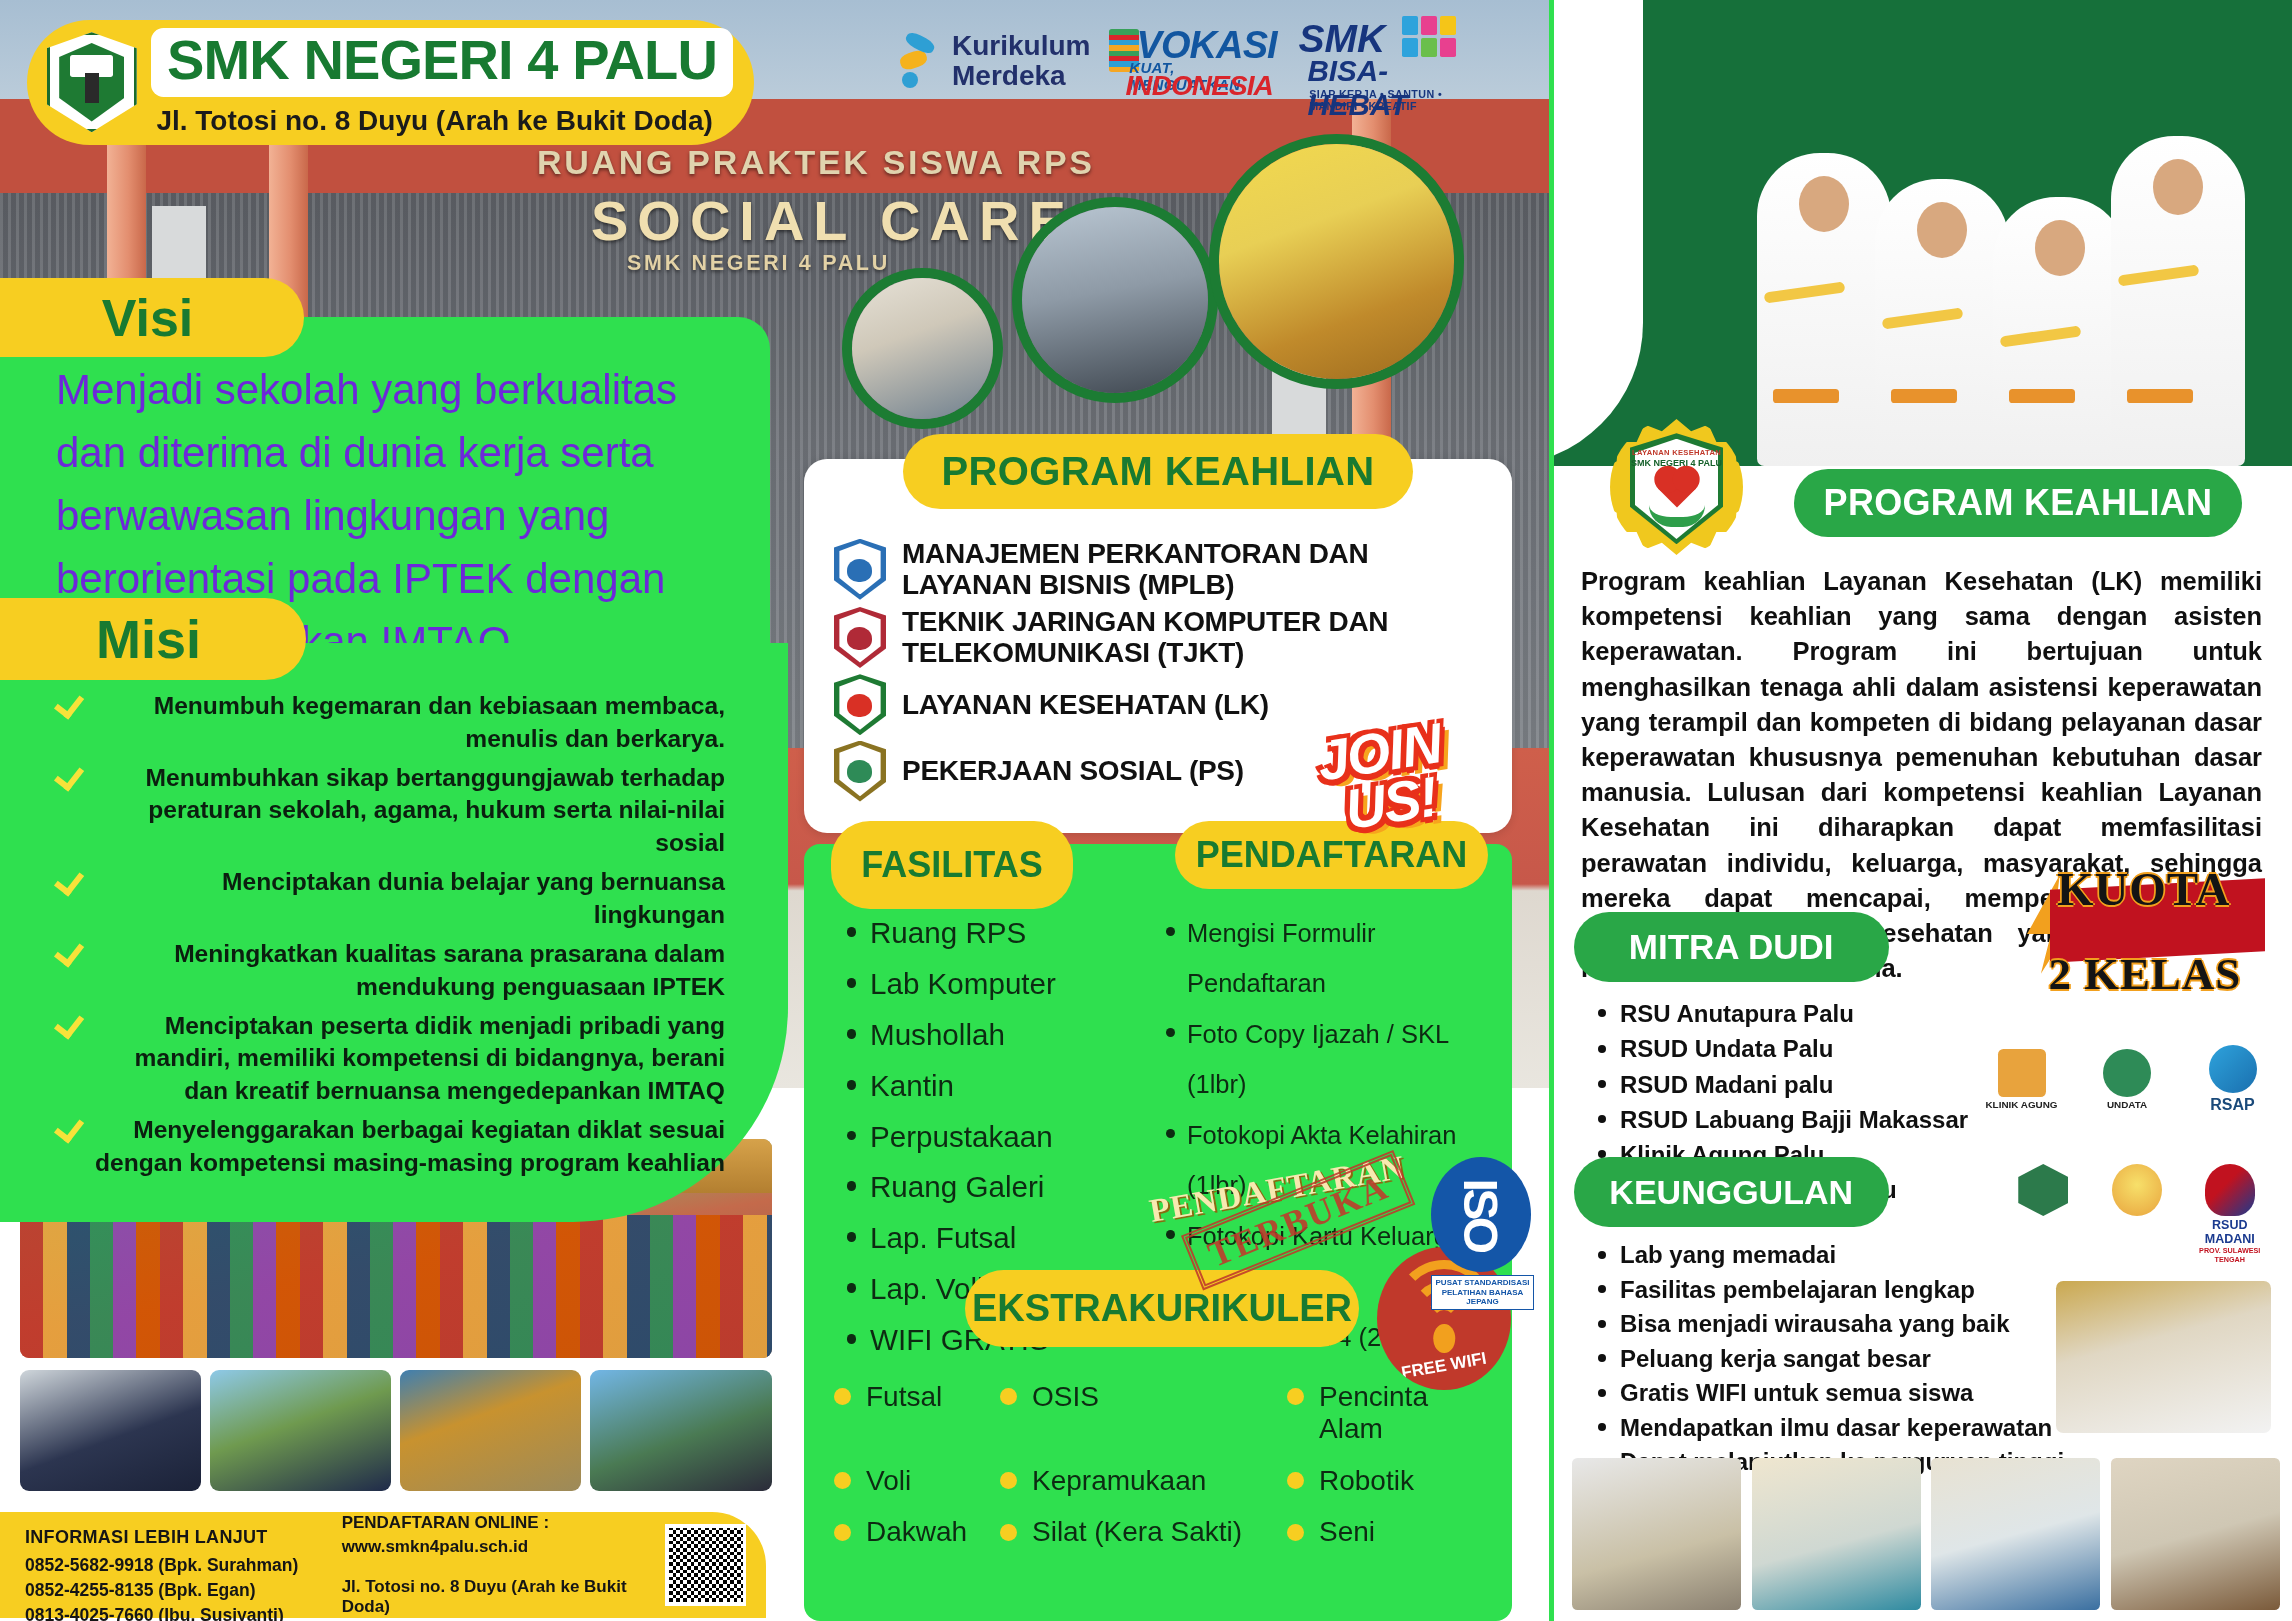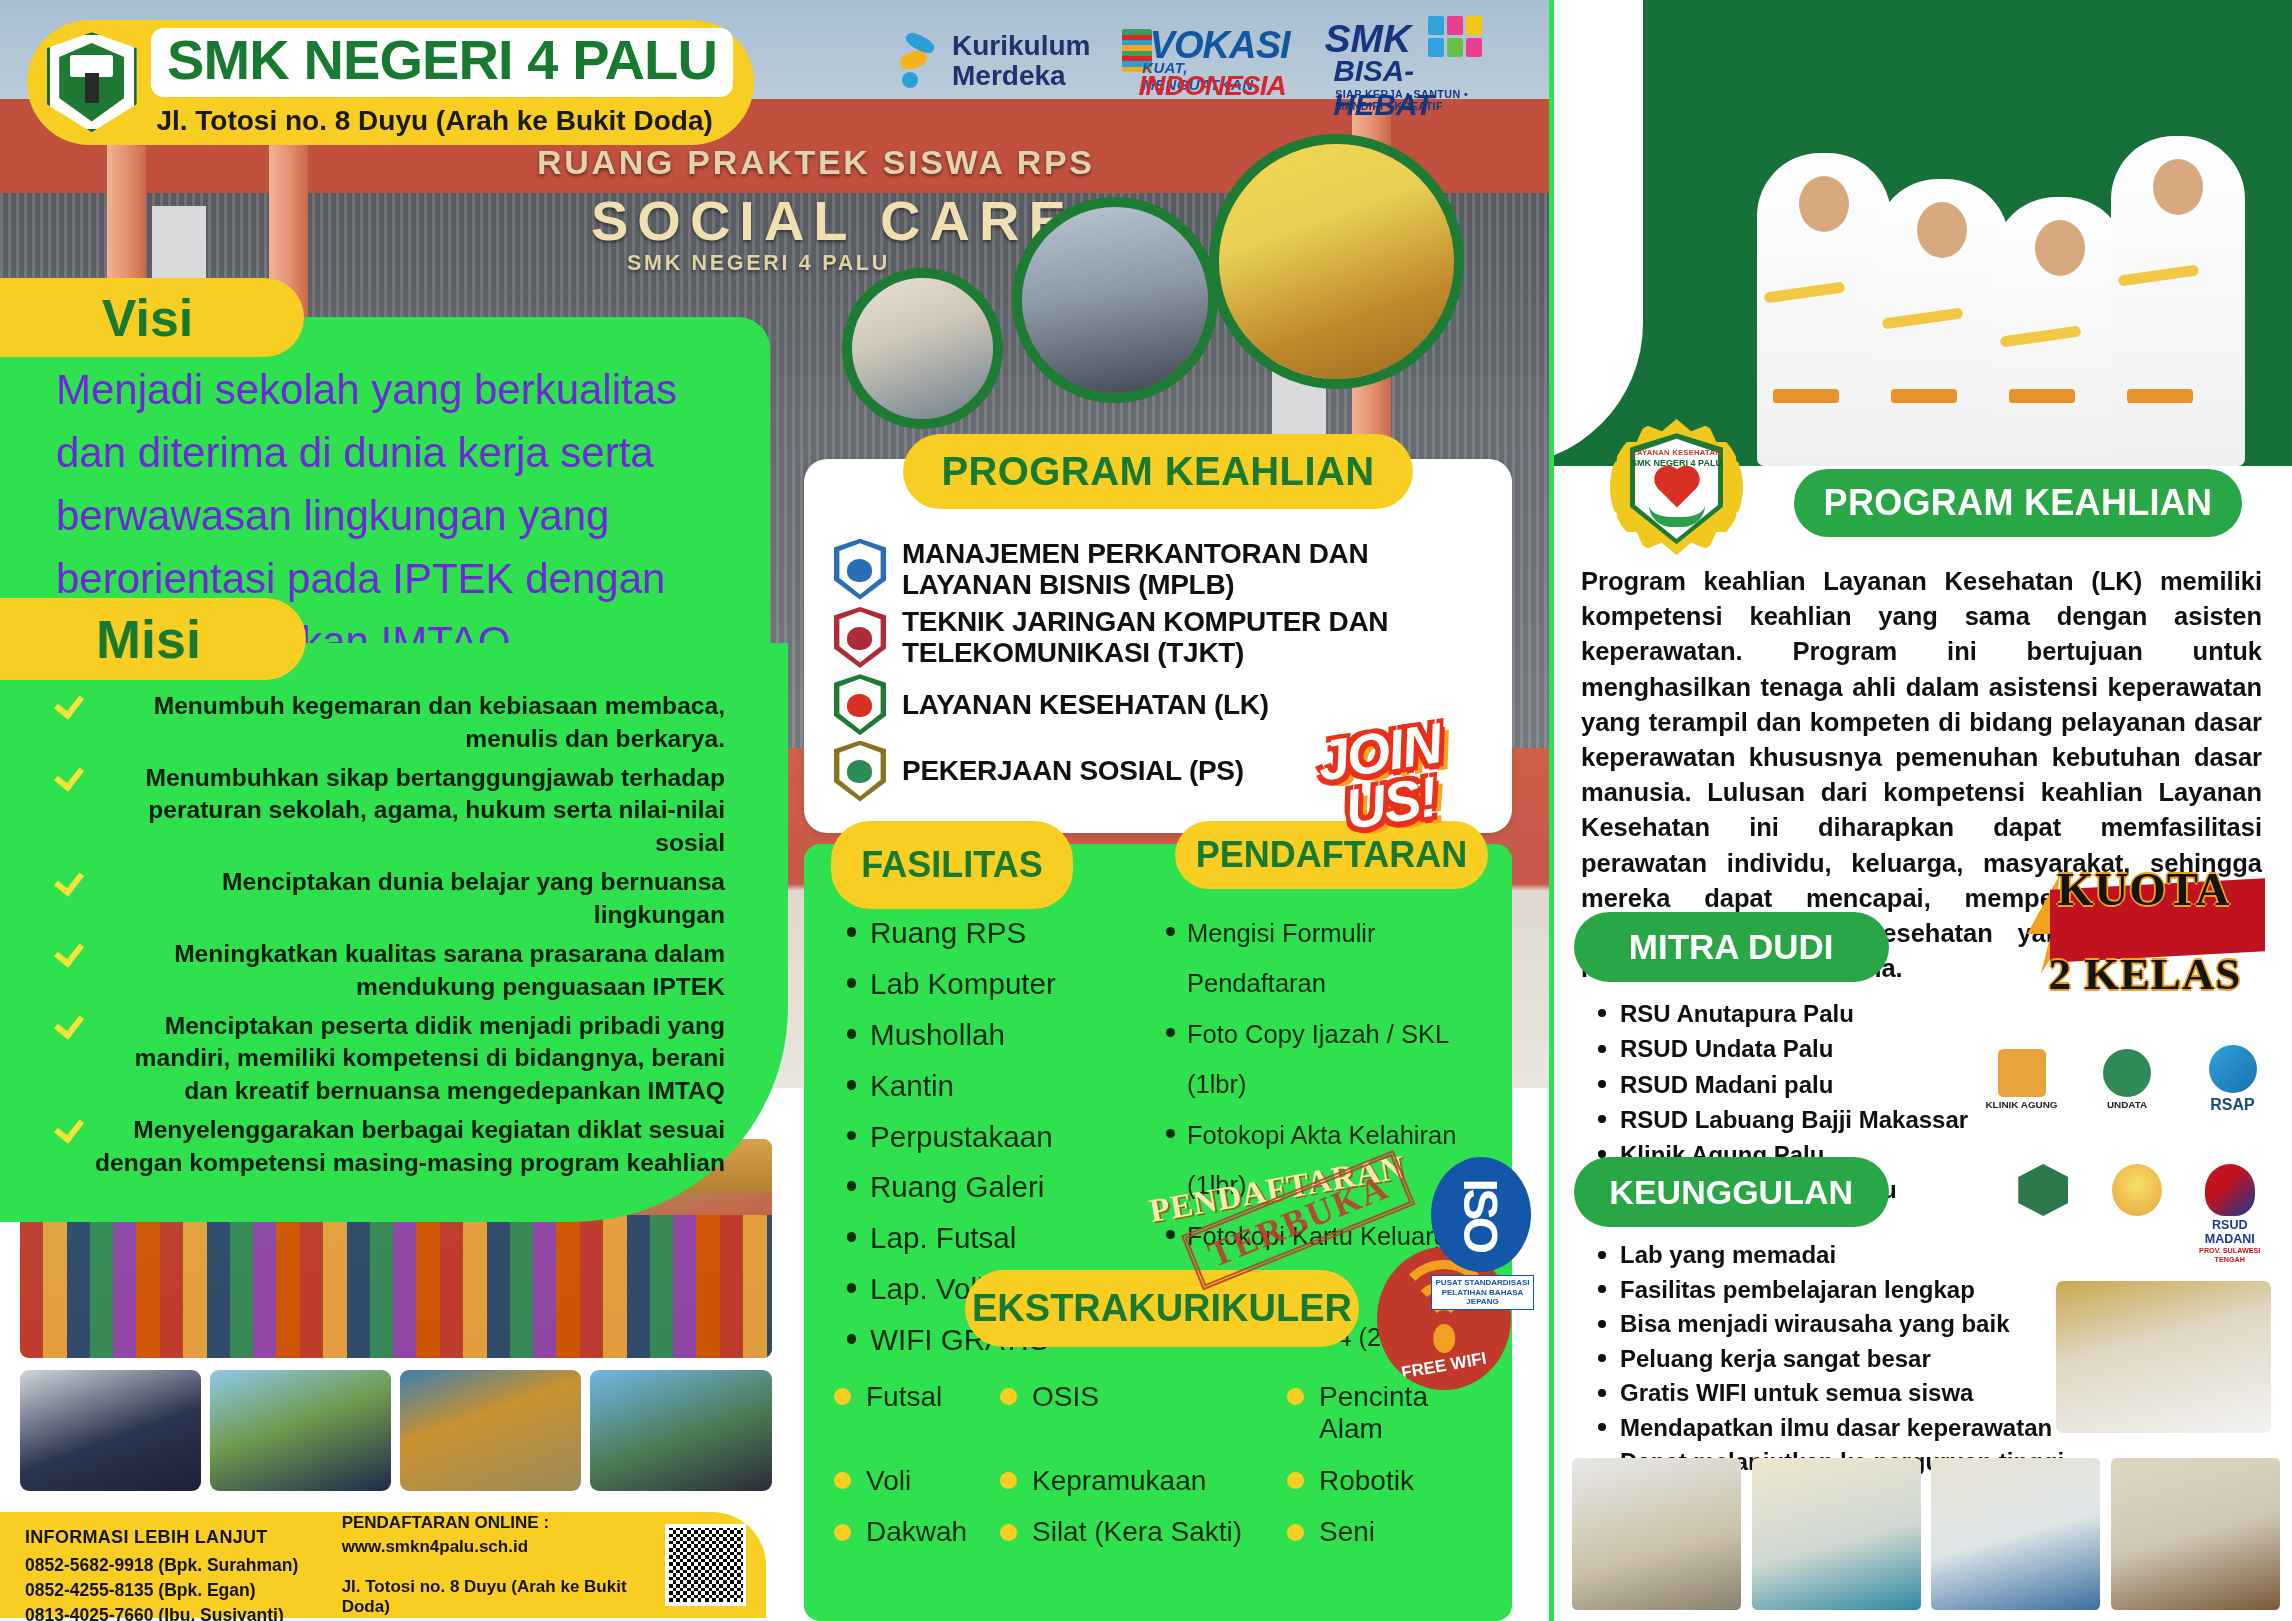--- a/index.html
+++ b/index.html
@@ -61,21 +61,21 @@
   .school-logo .book { position:absolute; left:23px; top:23px; width:43px; height:21.5px; background:#fff; border-radius:2.7px; }
   .school-logo .torch { position:absolute; left:38px; top:41px; width:14.3px; height:30px; background:#2a2a2a; }
   .header-text { flex: 1 1 auto; }
   .title-box {
     background:#ffffff; border-radius: 12.5px; padding: 3.6px 16px 7.2px; display:inline-block;
   }
   .title-box .title { color:#187a31; font-size: 56px; font-weight: 800; letter-spacing:-0.9px; line-height:1.05; white-space:nowrap; }
   .addr { color:#1b1b1b; font-size: 28px; font-weight: 800; margin-top: 7.2px; padding-left: 5.4px; white-space:nowrap;}
 
   
-  .top-logos { position:absolute; left:900px; top:7.2px; width:627px; height:107px; z-index:11; display:flex; align-items:center; gap:32px;}
+  .top-logos { position:absolute; left:900px; top:7.2px; width:627px; height:107px; z-index:11; display:flex; align-items:center; gap:19px;}
   .logo-km { display:flex; align-items:center; gap:9px; }
   .km-mark { width:43px; height:64px; position:relative; }
   .km-mark i { position:absolute; display:block; border-radius:40%; }
   .km-mark .a { width:27px;height:16px;background:#f5b21d;left:0;top:23px;transform:rotate(-18deg);}
   .km-mark .b { width:30px;height:14.3px;background:#2e9fd4;left:5.4px;top:7.2px;transform:rotate(28deg);}
   .km-mark .c { width:16px;height:16px;background:#2e9fd4;border-radius:50%;left:1.8px;top:43px;}
   .km-txt { color:#22306b; font-size:28px; font-weight:600; line-height:1.05;}
   .logo-vokasi { position:relative; width:170px; height:85px; }
   .vk-1 { color:#1256a0; font-size:38px; font-weight:900; font-style:italic; position:absolute; left:27px; top:5.4px; letter-spacing:-0.9px;}
   .vk-2 { color:#1256a0; font-size:15px; font-weight:800; font-style:italic; position:absolute; left:19.7px; top:41px; letter-spacing:0.4px;}

